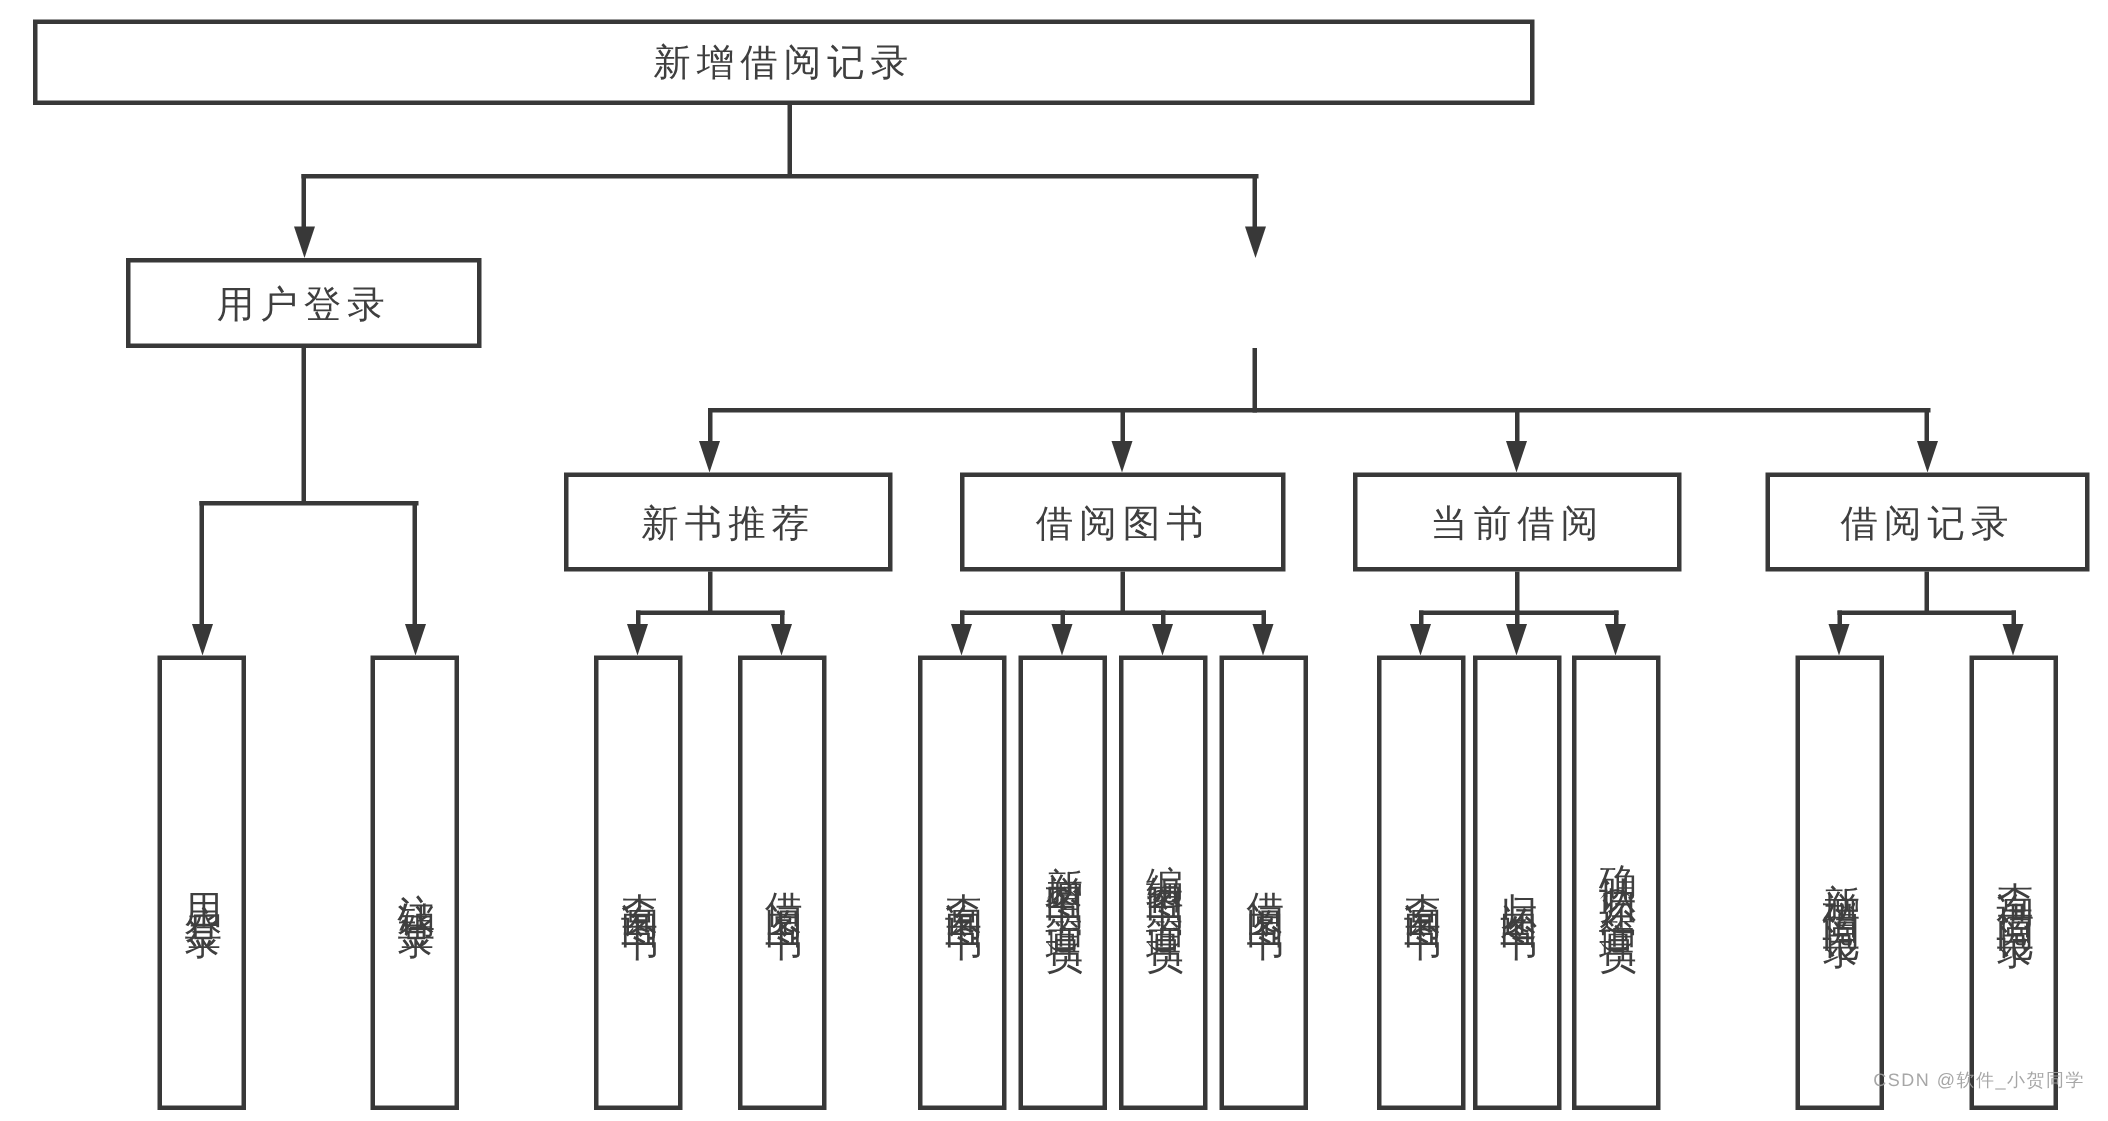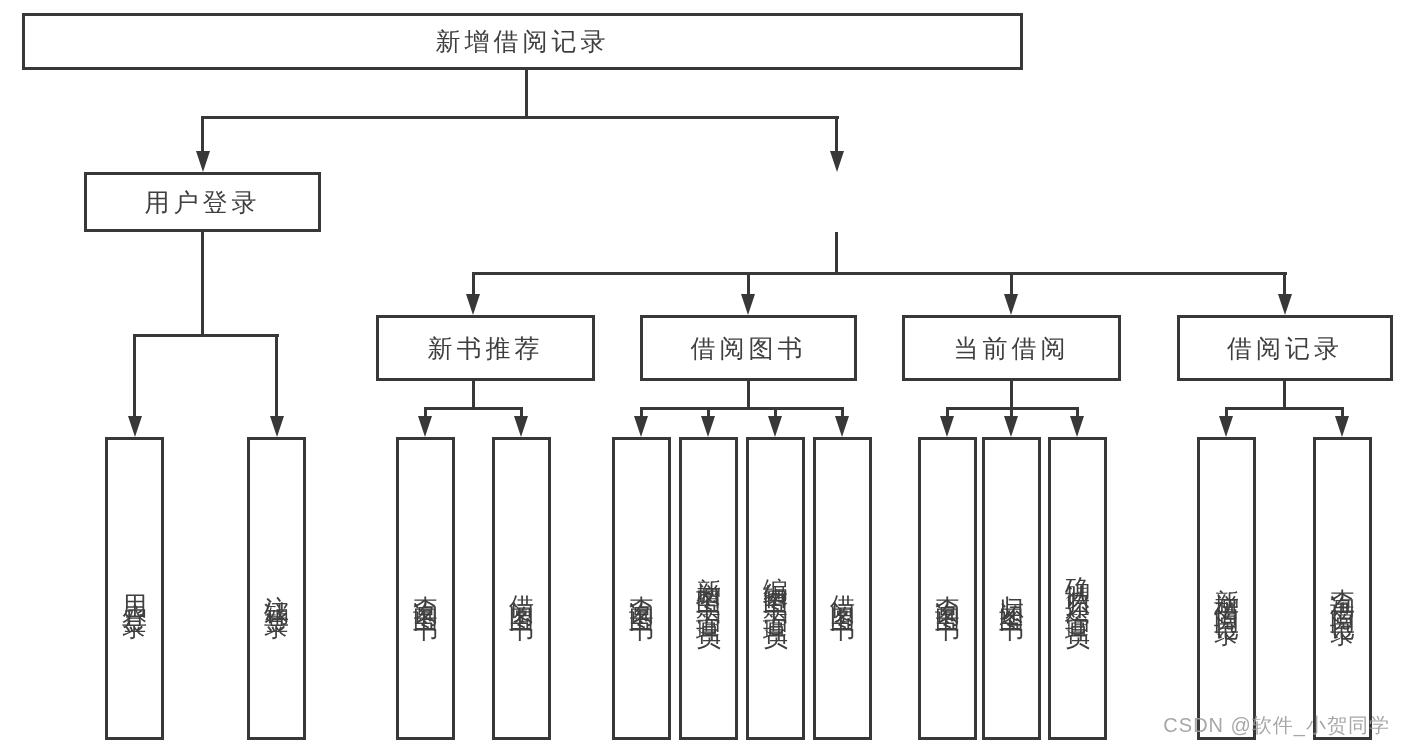--- a/index.html
+++ b/index.html
@@ -47,21 +47,21 @@
     position: absolute;
     width: 0; height: 0;
     border-left: 7px solid transparent;
     border-right: 7px solid transparent;
     border-top: 21px solid #383838;
   }
   .watermark {
     position: absolute;
     top: 712px;
     right: 15px;
-    font-size: 20px;
+    font-size: 12px;
     color: #9e9e9e;
     opacity: 0.9;
     letter-spacing: 1px;
     z-index: 10;
   }
 </style>
 </head>
 <body>
 
 <div class="canvas">

